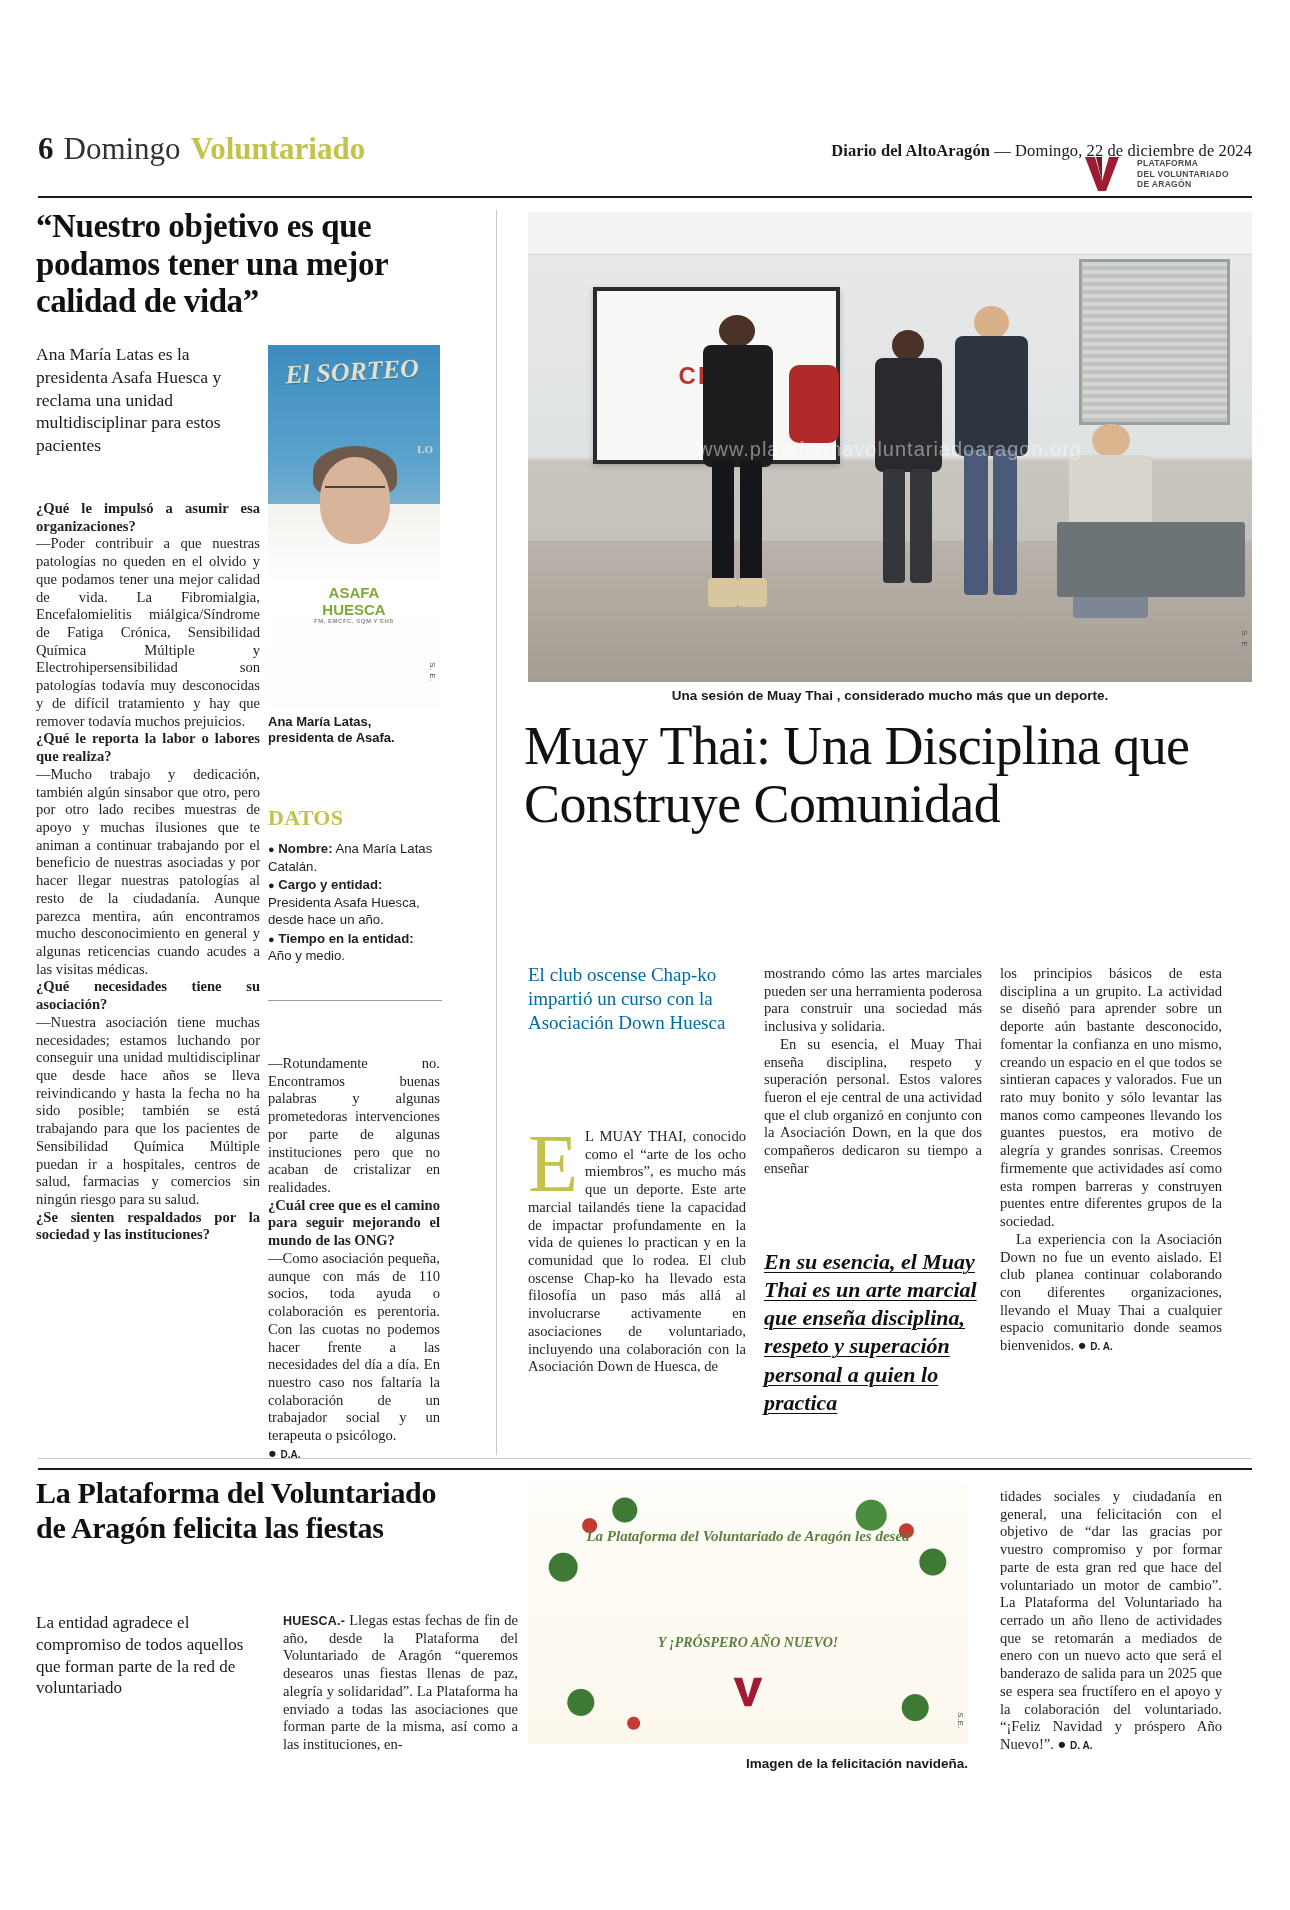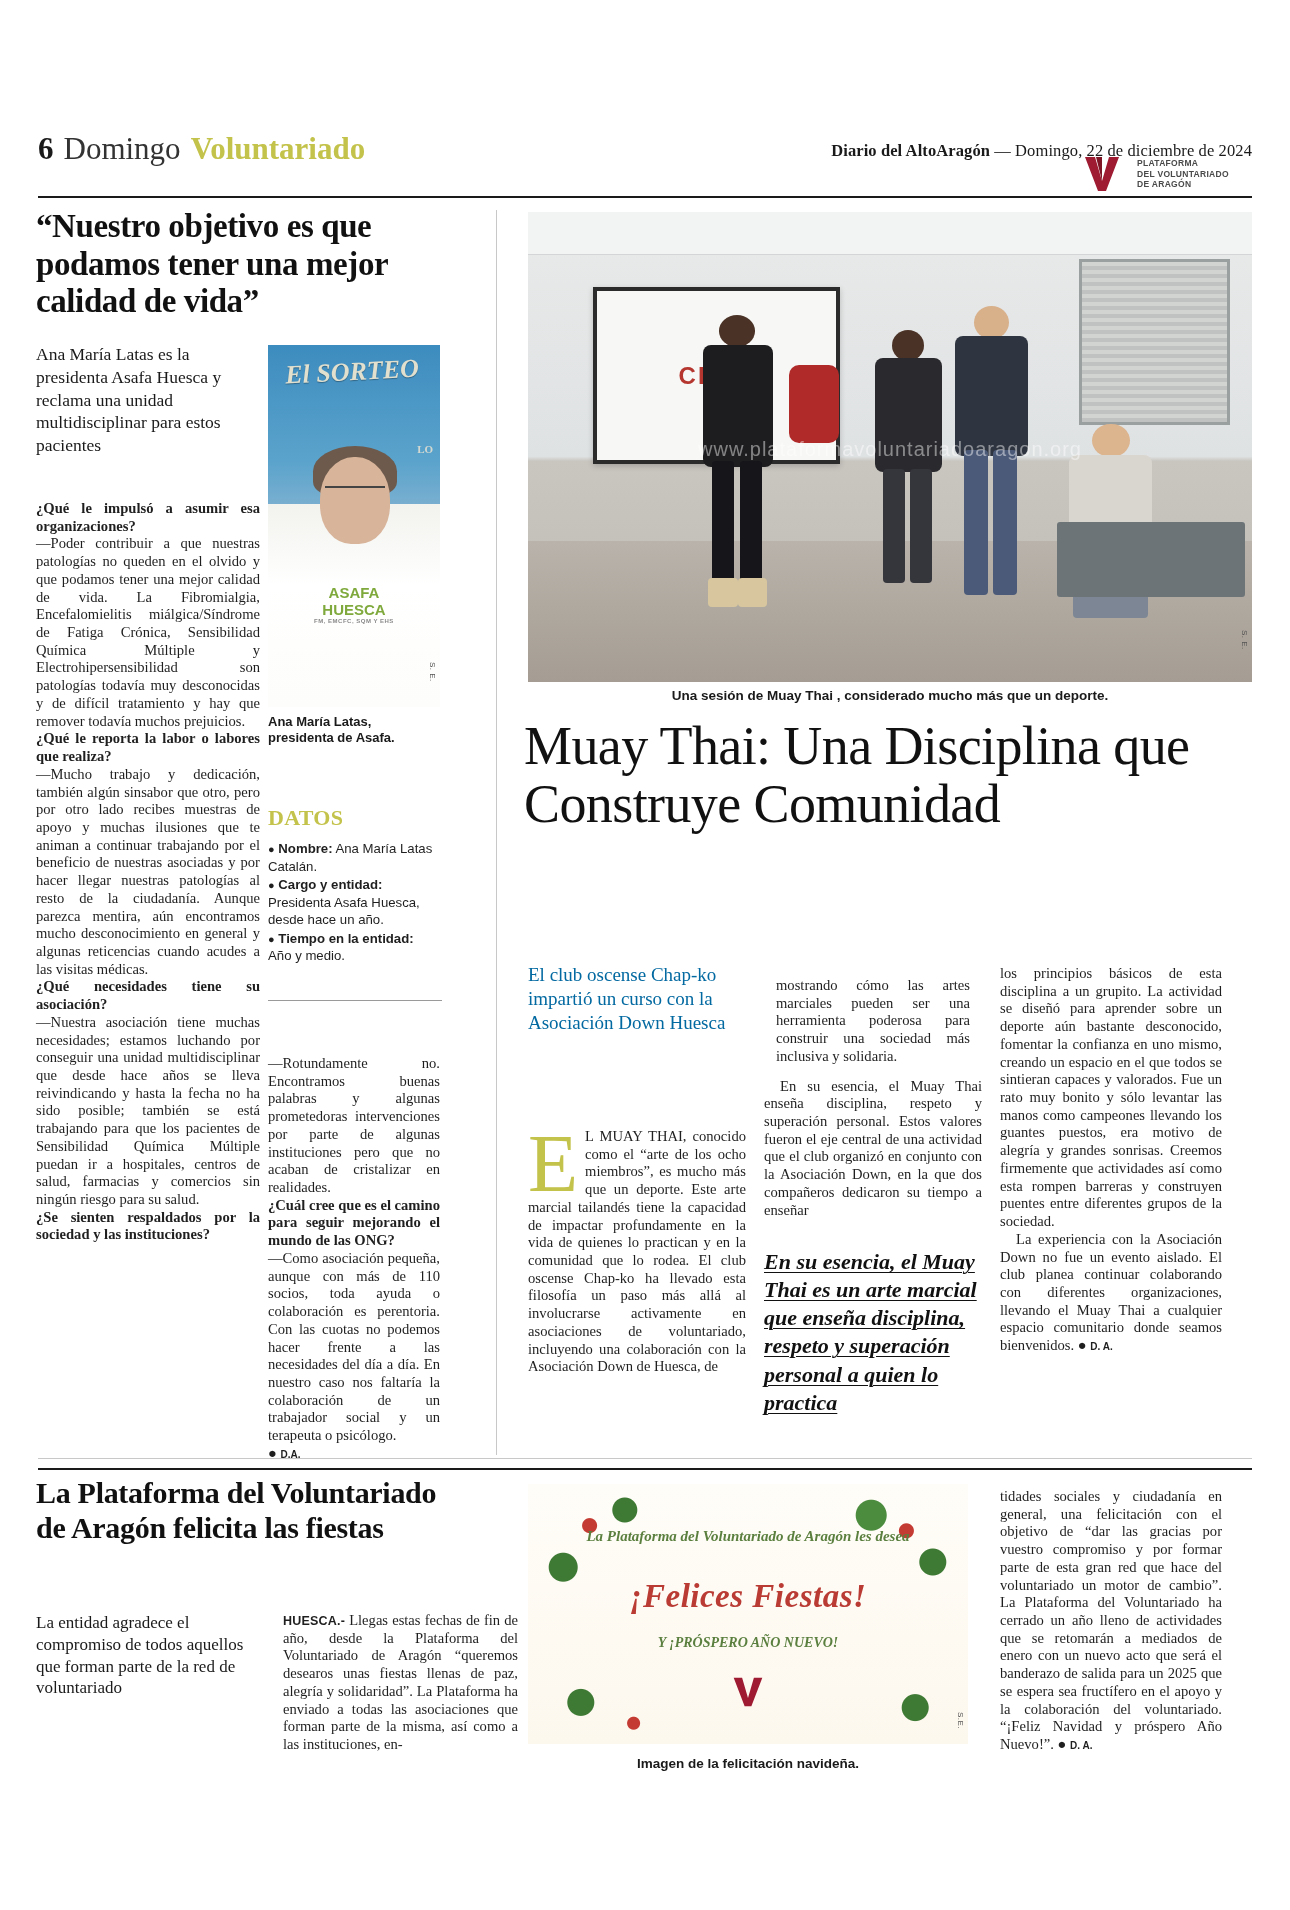--- a/index.html
+++ b/index.html
@@ -487,21 +487,21 @@
     font-family:"Liberation Serif", serif; font-style:italic;
     font-size:14px; color:#5a7f3e; font-weight:bold;
   }
   .xmas .mk {
     position:absolute; left:50%; top:74%; transform:translateX(-50%);
   }
   .cap-xmas {
     position: absolute;
     left: 528px; top: 1756px;
     width: 440px;
-    text-align:center;
+    text-align:right;
     font-family: "Liberation Sans", sans-serif;
     font-weight: bold;
     font-size: 13.5px;
     color: #1a1a1a;
   }
 </style>
 </head>
 <body>
 
 <div class="page">
@@ -634,21 +634,21 @@
 
   <div class="cap-mt">Una sesión de Muay Thai , considerado mucho más que un deporte.</div>
   <div class="mt-headline">Muay Thai: Una Disciplina que Construye Comunidad</div>
   <div class="mt-standfirst">El club oscense Chap-ko impartió un curso con la Asociación Down Huesca</div>
 
   <div class="mt-c1">
     <span class="dropcap">E</span><span>L MUAY THAI, conocido como el “arte de los ocho miembros”, es mucho más que un deporte. Este arte marcial tailandés tiene la capacidad de impactar profundamente en la vida de quienes lo practican y en la comunidad que lo rodea. El club oscense Chap-ko ha llevado esta filosofía un paso más allá al involucrarse activamente en asociaciones de voluntariado, incluyendo una colaboración con la Asociación Down de Huesca, de</span>
   </div>
 
   <div class="mt-c2">
-    <p style="margin:12px; text-indent:0;">mostrando cómo las artes marciales pueden ser una herramienta poderosa para construir una sociedad más inclusiva y solidaria.</p>
+    <p style="margin:0; text-indent:0;">mostrando cómo las artes marciales pueden ser una herramienta poderosa para construir una sociedad más inclusiva y solidaria.</p>
     <p style="margin:0; text-indent:16px;">En su esencia, el Muay Thai enseña disciplina, respeto y superación personal. Estos valores fueron el eje central de una actividad que el club organizó en conjunto con la Asociación Down, en la que dos compañeros dedicaron su tiempo a enseñar</p>
   </div>
 
   <div class="mt-quote">En su esencia, el Muay Thai es un arte marcial que enseña disciplina, respeto y superación personal a quien lo practica</div>
 
   <div class="mt-c3">
     <p style="margin:0; text-indent:0;">los principios básicos de esta disciplina a un grupito. La actividad se diseñó para aprender sobre un deporte aún bastante desconocido, fomentar la confianza en uno mismo, creando un espacio en el que todos se sintieran capaces y valorados. Fue un rato muy bonito y sólo levantar las manos como campeones llevando los guantes puestos, era motivo de alegría y grandes sonrisas. Creemos firmemente que actividades así como esta rompen barreras y construyen puentes entre diferentes grupos de la sociedad.</p>
     <p style="margin:0; text-indent:16px;"><span>La experiencia con la Asociación Down no fue un evento aislado. El club planea continuar colaborando con diferentes organizaciones, llevando el Muay Thai a cualquier espacio comunitario donde seamos bienvenidos.</span> <span>●</span> <span class="sig">D. A.</span></p>
   </div>
 
@@ -656,21 +656,20 @@
   <div class="pf-headline">La Plataforma del Voluntariado de Aragón felicita las fiestas</div>
   <div class="pf-standfirst">La entidad agradece el compromiso de todos aquellos que forman parte de la red de voluntariado</div>
 
   <div class="pf-c1">
     <span class="dateline">HUESCA.-</span><span> Llegas estas fechas de fin de año, desde la Plataforma del Voluntariado de Aragón “queremos desearos unas fiestas llenas de paz, alegría y solidaridad”. La Plataforma ha enviado a todas las asociaciones que forman parte de la misma, así como a las instituciones, en-</span>
   </div>
 
   <div class="xmas">
     <div class="band"></div>
     <div class="l1">La Plataforma del Voluntariado de Aragón les desea</div>
-    <div class="l2">¡Felices Fiestas!</div>
     <div class="l3">Y ¡PRÓSPERO AÑO NUEVO!</div>
     <span class="mk">
       <svg width="34" height="32" viewBox="0 0 40 38">
         <path d="M3 2 L13 2 L20 26 L27 2 L37 2 L24 36 L16 36 Z" fill="#9e1b32"></path>
       </svg>
     </span>
   </div>
   <span class="photo-credit" style="left:956px; top:1712px;">S.E.</span>
   <div class="cap-xmas">Imagen de la felicitación navideña.</div>
 

